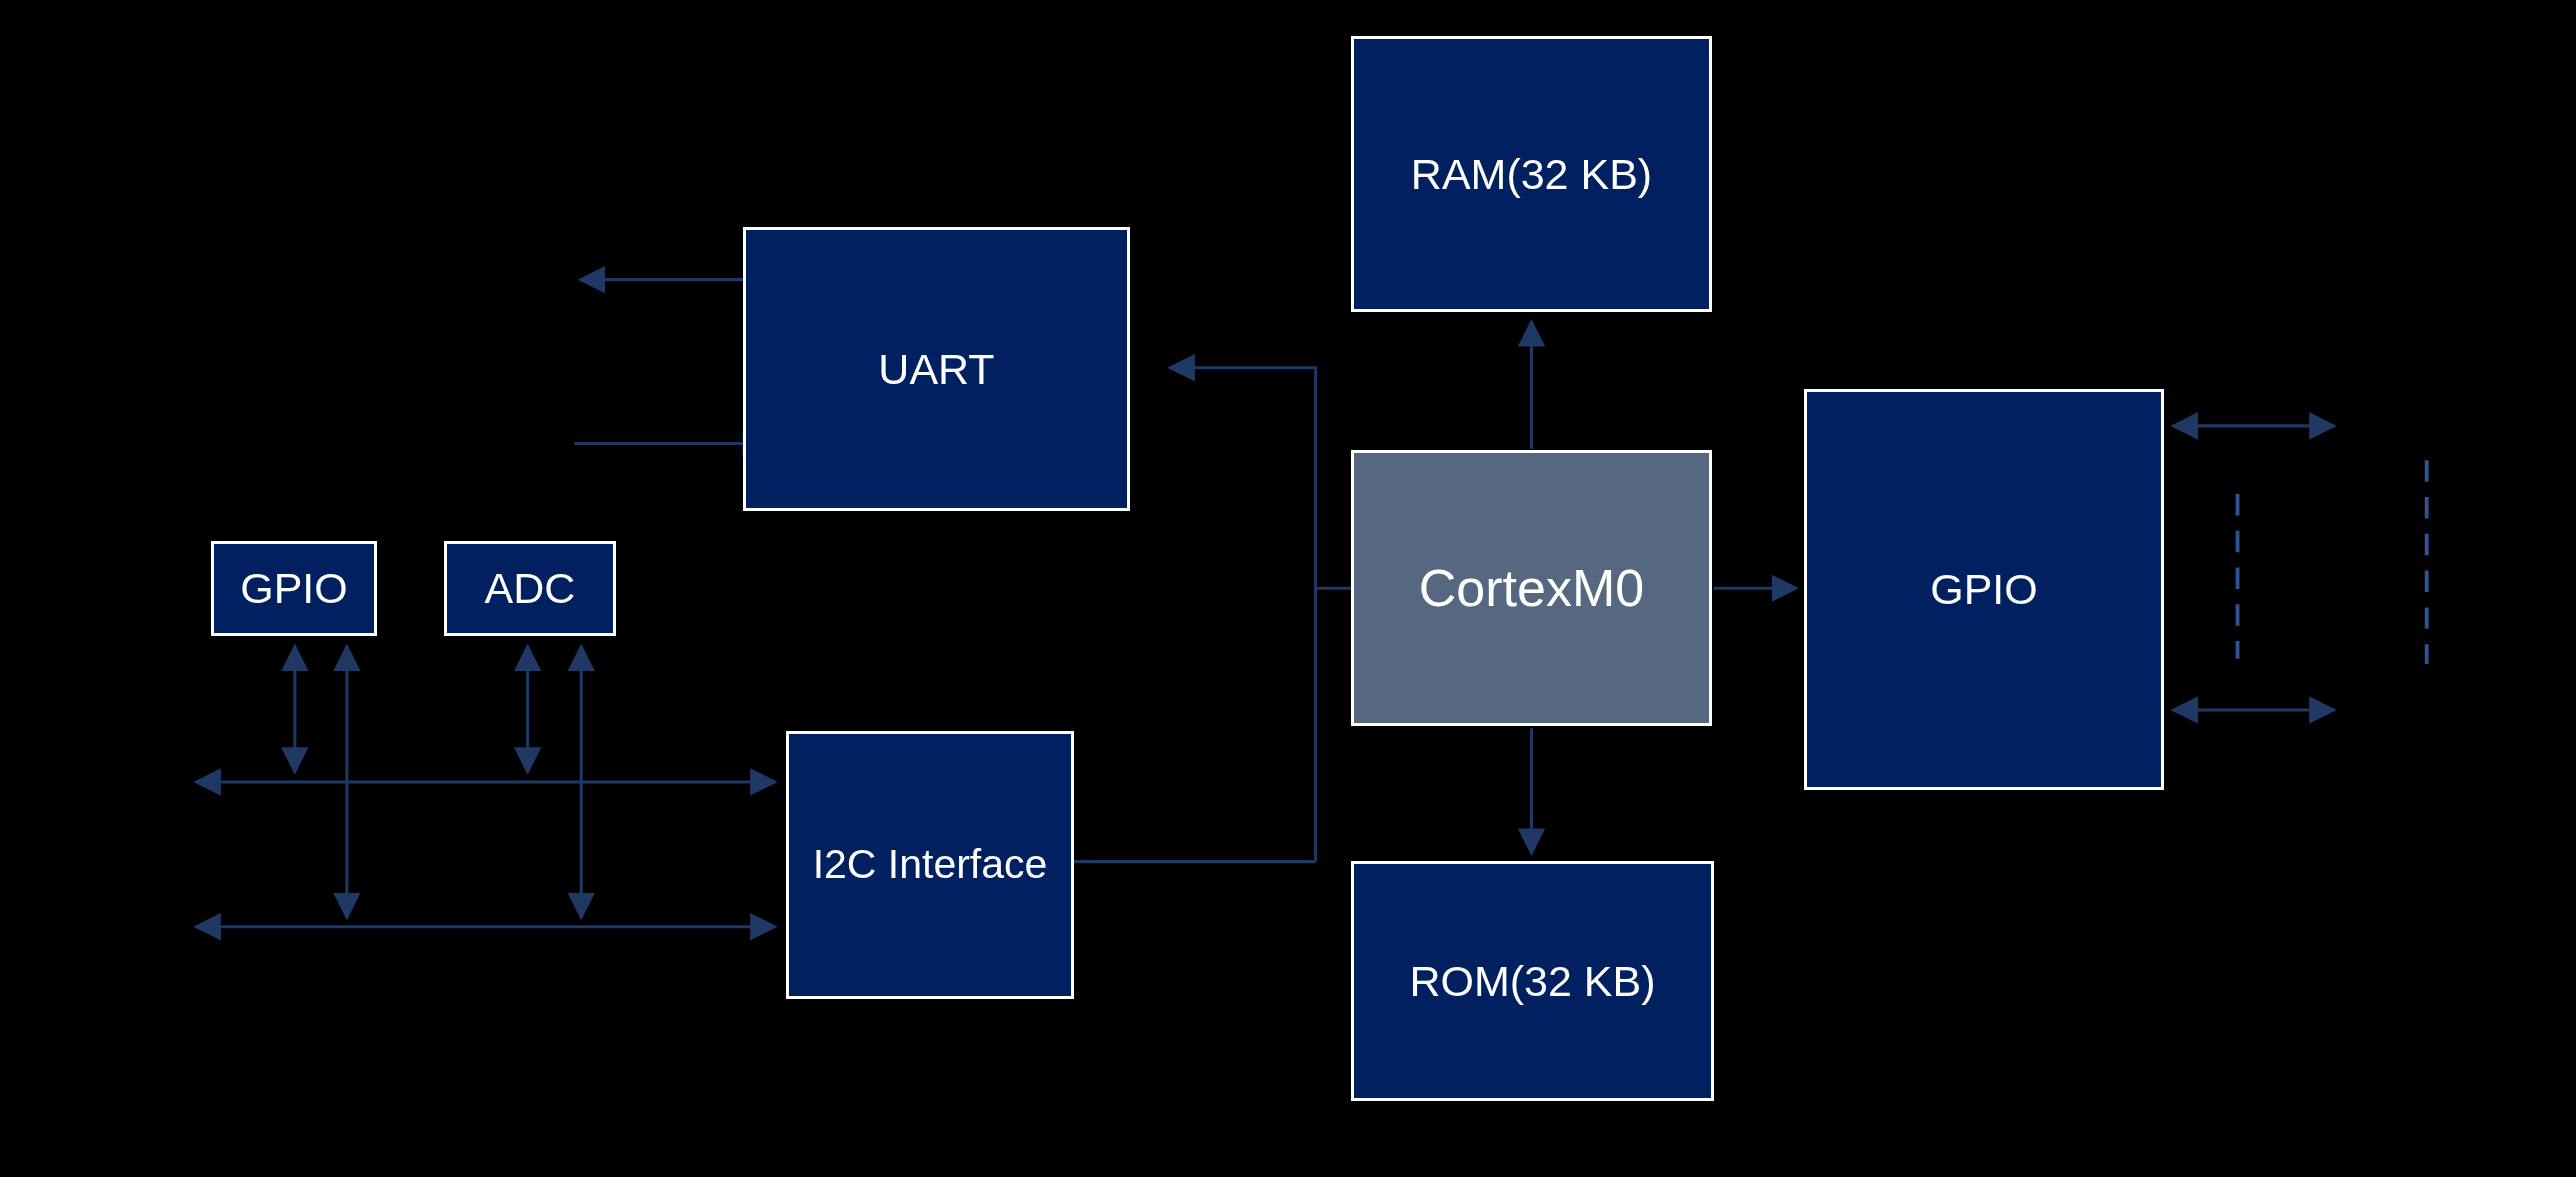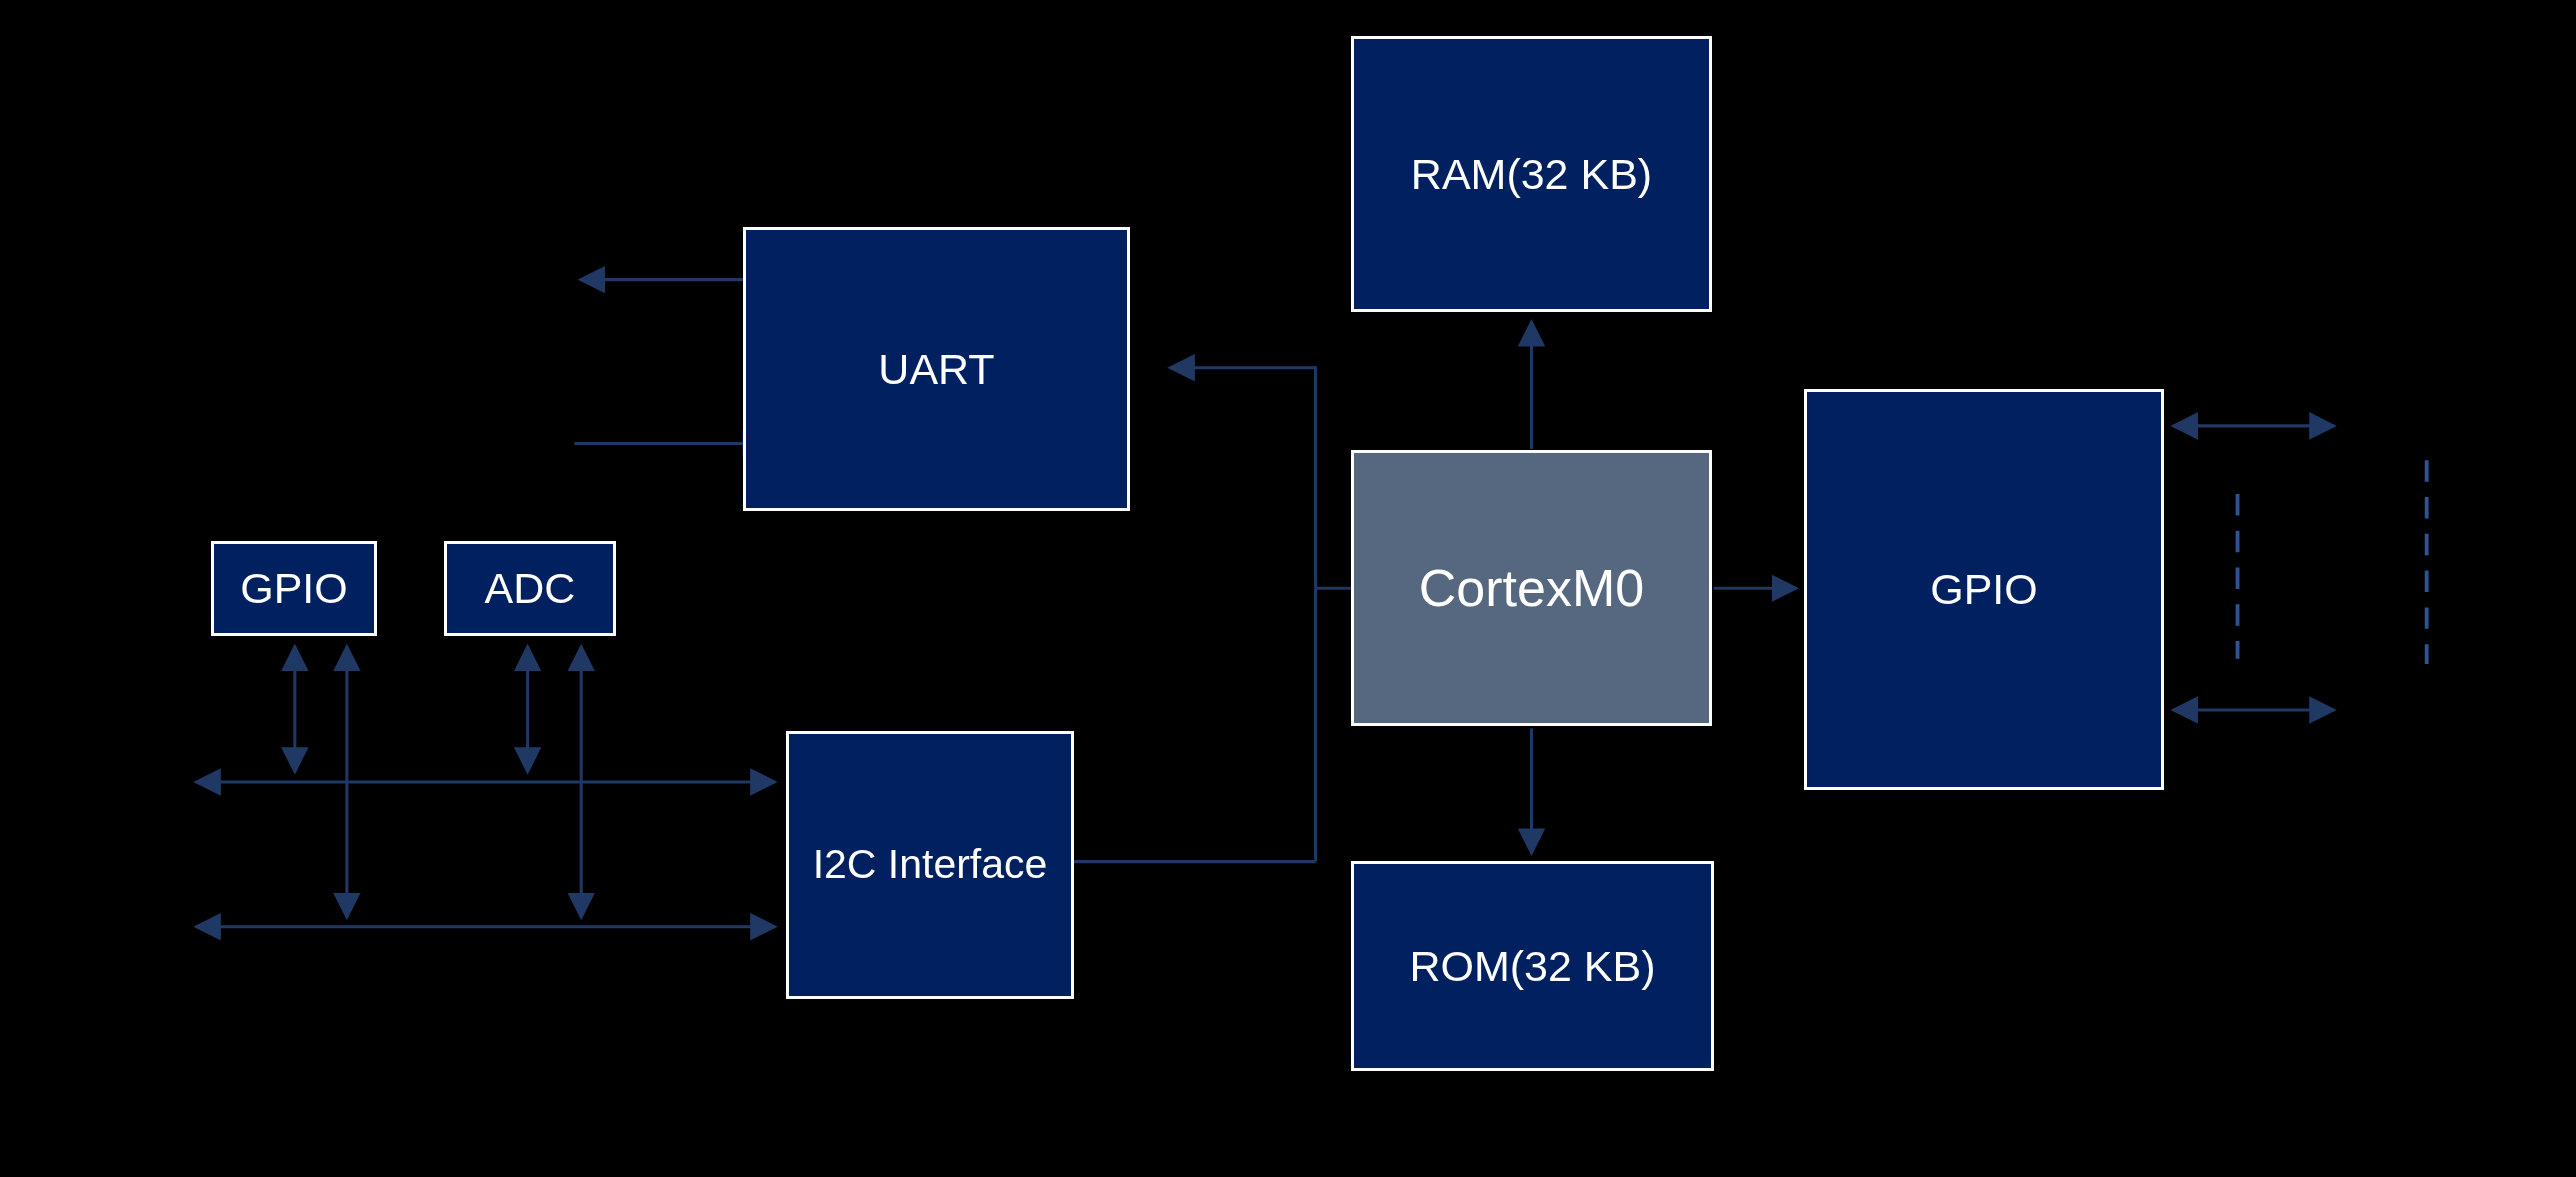--- a/index.html
+++ b/index.html
@@ -22,21 +22,21 @@
     text-align:center;
     line-height:1.55;
   }
   .block.cpu{background:var(--cpu-fill,#566780);}
   .lbl-lg{font-size:43px;}
   .lbl-md{font-size:41px;}
   .lbl-sm{font-size:43px;}
   .lbl-cpu{font-size:52px;line-height:1.5;}
   .b-ram  {left:1351px;top:36px;  width:361px;height:276px;}
   .b-cpu  {left:1351px;top:450px; width:361px;height:276px;}
-  .b-rom  {left:1351px;top:861px;width:363px;height:210px;}
+  .b-rom  {left:1351px;top:861px;width:363px;height:240px;}
   .b-uart {left:743px;top:227px; width:387px;height:284px;}
   .b-i2c  {left:786px;top:731px; width:288px;height:268px;}
   .b-gpio {left:1804px;top:389px; width:360px;height:401px;}
   .b-oled {left:211px; top:541px; width:166px;height:95px;}
   .b-adc  {left:444px; top:541px; width:172px;height:95px;}
   .wire{stroke:var(--arrow-col,#1F3864);stroke-width:4;fill:none;}
   .wire-dash{stroke:var(--dash-col,#2F5496);stroke-width:5;fill:none;stroke-dasharray:28 20;}
   .ah-fill{fill:var(--arrow-col,#1F3864);}
 </style>
 </head>

